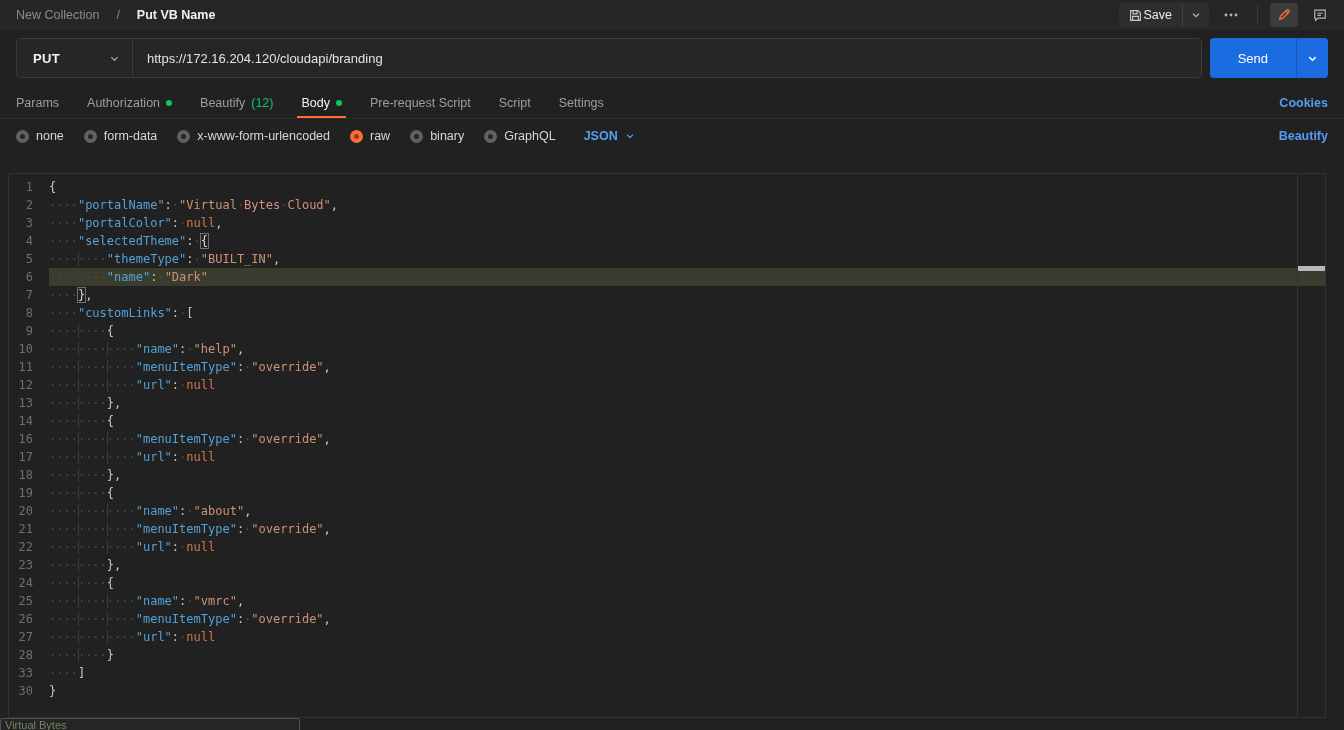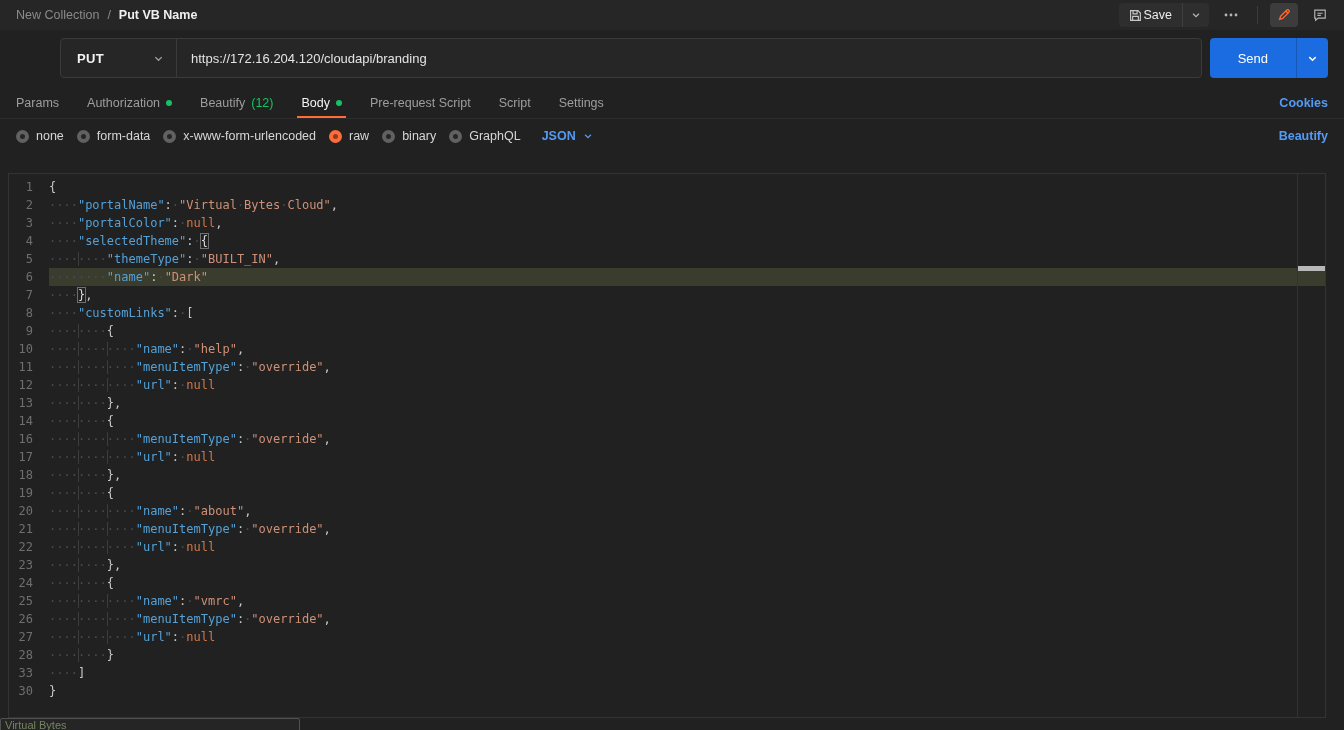--- a/index.html
+++ b/index.html
@@ -9,53 +9,53 @@
     font-family:"Liberation Sans", sans-serif;
     color:#d6d6d6;
     position:relative;
   }
   
   .topbar {
     height:30px; background:#262626;
     display:flex; align-items:center; justify-content:space-between;
     padding:0 10px 0 16px;
   }
-  .crumbs { display:flex; align-items:center; gap:8px; font-size:12.5px; }
+  .crumbs { display:flex; align-items:center; gap:17px; font-size:12.5px; }
   .crumb-parent { color:#8a8a8a; cursor:pointer; }
   .crumb-sep { color:#8a8a8a; }
   .crumb-current { color:#f0f0f0; font-weight:700; }
   .topbar-right { display:flex; align-items:center; gap:8px; }
   .btn-group { display:flex; align-items:stretch; background:#2e2e2e; border-radius:4px; height:24px; }
   .btn-save { display:flex; align-items:center; gap:2px; padding:0 10px; font-size:12.5px; color:#ececec; cursor:pointer; }
   .btn-save-caret { display:flex; align-items:center; padding:0 8px; border-left:1px solid #3f3f3f; cursor:pointer; }
   .icon-btn { display:flex; align-items:center; justify-content:center; width:28px; height:24px; border-radius:4px; cursor:pointer; }
   .icon-btn.active-bg { background:#3c3c3c; }
   .vdiv { width:1px; height:18px; background:#3c3c3c; margin:0 4px; }
   svg { display:block; }
   
-  .req-row { display:flex; align-items:center; padding:8px 16px 10px 16px; gap:8px;margin-left:44px; }
+  .req-row { display:flex; align-items:center; padding:8px 16px 10px 16px; gap:8px; }
   .url-box { flex:1; display:flex; align-items:stretch; height:40px; background:#262626; border:1px solid #3a3a3a; border-radius:4px; overflow:hidden; }
   .method-sel { display:flex; align-items:center; justify-content:space-between; width:116px; padding:0 12px 0 16px; cursor:pointer; border-right:1px solid #3a3a3a; }
   .method-label { font-size:13px; font-weight:700; color:#f2f2f2; letter-spacing:.3px; }
   .url-input { flex:1; background:transparent; border:none; outline:none; color:#e3e3e3; font-size:13px; padding:0 14px; font-family:"Liberation Sans", sans-serif; }
   .send-group { display:flex; align-items:stretch; height:40px; background:#1a6ce0; border-radius:4px; overflow:hidden; }
   .send-main { display:flex; align-items:center; padding:0 28px; color:#fff; font-size:13px; font-weight:400; cursor:pointer; }
   .send-caret { display:flex; align-items:center; padding:0 10px; border-left:1px solid rgba(0,0,0,0.18); cursor:pointer; }
   
   .tabs-row { display:flex; align-items:center; justify-content:space-between; padding:0 16px; height:31px; border-bottom:1px solid #2c2c2c; }
   .tabs { display:flex; align-items:center; gap:28px; height:100%; }
   .tab { display:flex; align-items:center; gap:6px; font-size:12.5px; color:#9e9e9e; height:100%; cursor:pointer; position:relative; }
   .tab.active { color:#f5f5f5; }
   .tab.active::after { content:""; position:absolute; left:-4px; right:-4px; bottom:0; height:2px; background:#ff6c37; }
   .tab .gdot { width:6px; height:6px; border-radius:50%; background:#16c163; }
   .tab .suffix { color:#16c163; }
   .link-blue { color:#539bf5; font-size:12.5px; font-weight:600; cursor:pointer; }
   
   .modes-row { display:flex; align-items:center; justify-content:space-between; padding:0 16px; height:34px; }
-  .modes { display:flex; align-items:center; gap:13px; }
+  .modes { display:flex; align-items:center; gap:20px; }
   .mode { display:flex; align-items:center; gap:7px; font-size:12.5px; color:#d6d6d6; cursor:pointer; }
   .radio { width:13px; height:13px; border-radius:50%; border:4px solid #616161; background:#262626; }
   .mode.selected .radio { border-color:#ff6c37; background:#8f3c1e; }
   .lang-sel { display:flex; align-items:center; gap:7px; margin-left:8px; cursor:pointer; }
   .lang-label { color:#539bf5; font-size:12.5px; font-weight:600; }
   
   .editor {
     position:absolute; left:8px; right:18px; top:173px; bottom:12px;
     border:1px solid #333333; background:#212121; overflow:hidden;
     font-family:"DejaVu Sans Mono","Liberation Mono",monospace;

